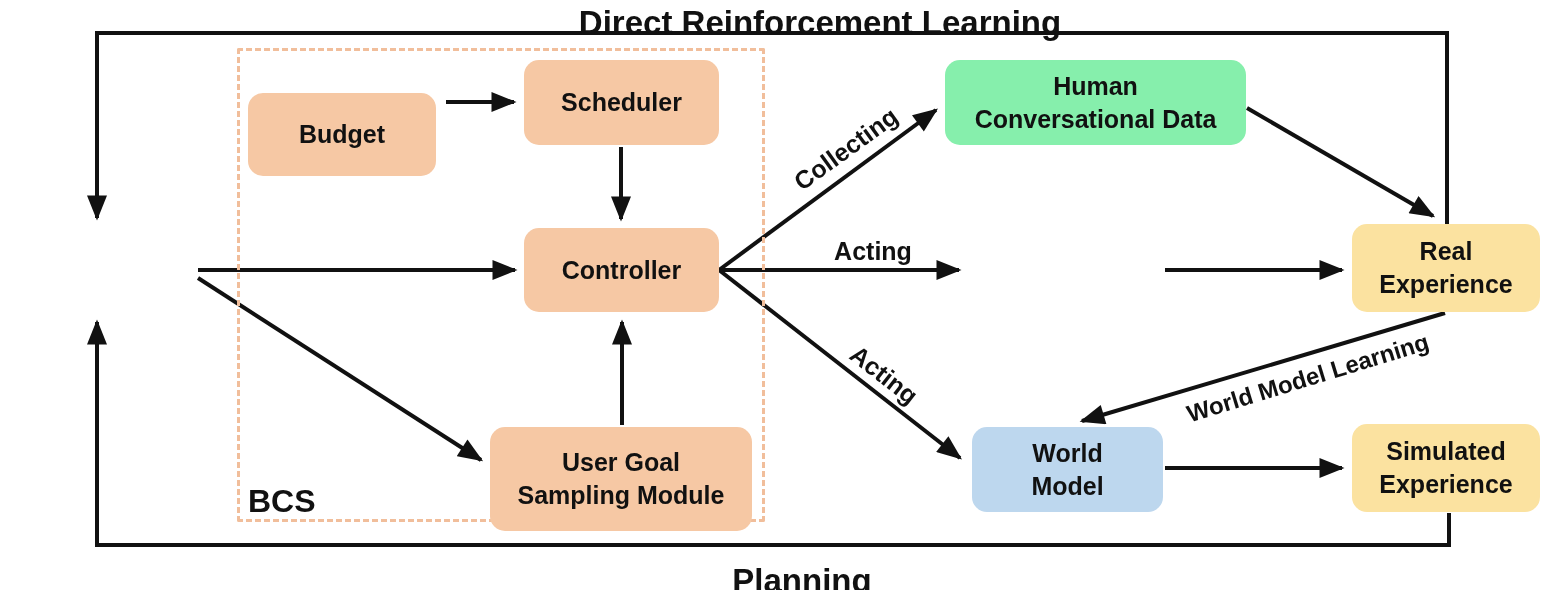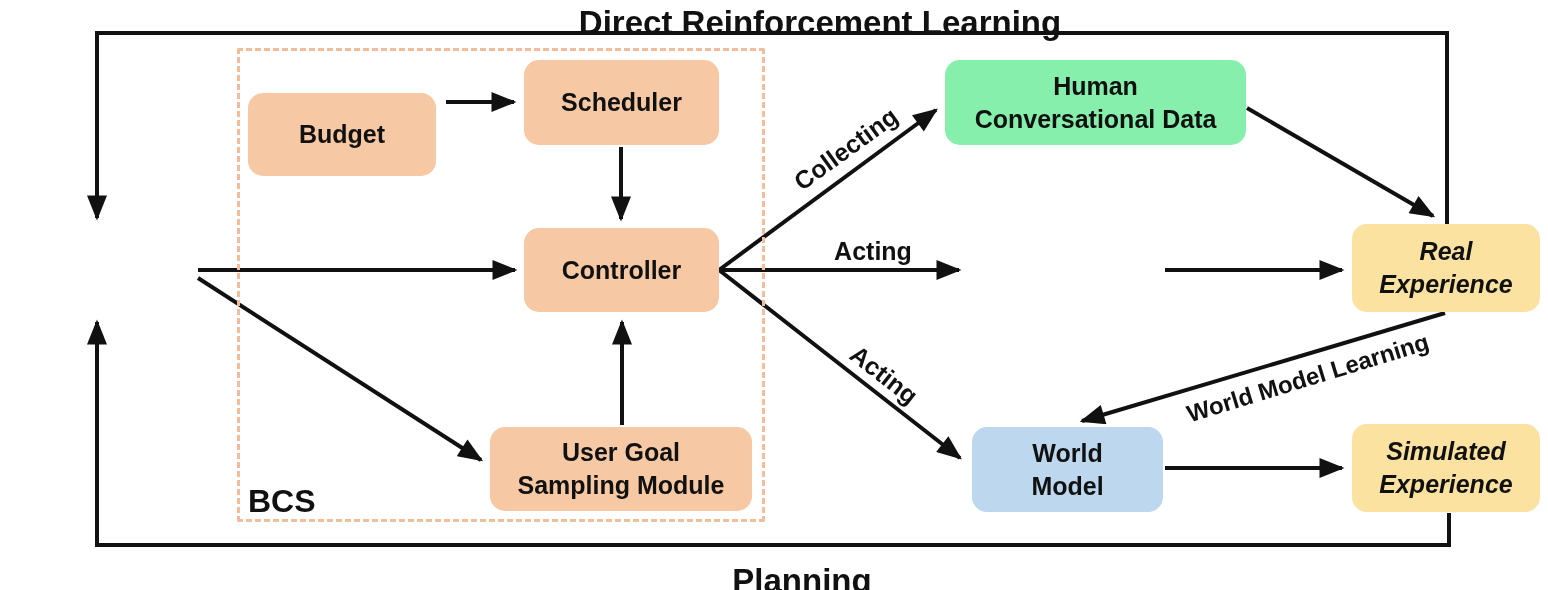--- a/index.html
+++ b/index.html
@@ -19,21 +19,21 @@
     font-weight:bold;
     font-size:25px;
     line-height:1.32;
     border-radius:15px;
     white-space:pre-line;
     color:#111;
   }
   .blue{background:#BDD7EE;}
   .orange{background:#F6C8A4;}
   .green{background:#86efac;}
-  .yellow{background:#FBE2A0;font-style:italic;}
+  .yellow{background:#FBE2A0;}
   .group-box{
     position:absolute;
     left:237px;top:48px;width:528px;height:474px;
     border:3px dashed #F1BE9B;
     border-radius:2px;
     box-sizing:border-box;
   }
   .group-label{
     position:absolute;
     left:248px;top:483px;
@@ -106,21 +106,21 @@
   <div class="flow-title" style="left:820px;top:14px;">Direct Reinforcement Learning</div>
   <div class="flow-title" style="left:802px;top:572px;">Planning</div>
 
 
   <div class="node orange" style="left:248px;top:61px;width:188px;height:83px;margin-top:32px;">Budget</div>
 
   <div class="node orange" style="left:524px;top:228px;width:195px;height:84px;">Controller</div>
 
   <div class="node orange" style="left:524px;top:60px;width:195px;height:85px;">Scheduler</div>
 
-  <div class="node orange" style="left:490px;top:427px;width:262px;height:84px;">User Goal
+  <div class="node orange" style="left:490px;top:427px;width:262px;height:104px;">User Goal
 Sampling Module</div>
 
   <div class="node green" style="left:945px;top:60px;width:301px;height:85px;">Human
 Conversational Data</div>
 
 
   <div class="node yellow" style="left:1352px;top:224px;width:188px;height:88px;">Real
 Experience</div>
 
   <div class="node blue" style="left:972px;top:427px;width:191px;height:85px;">World

